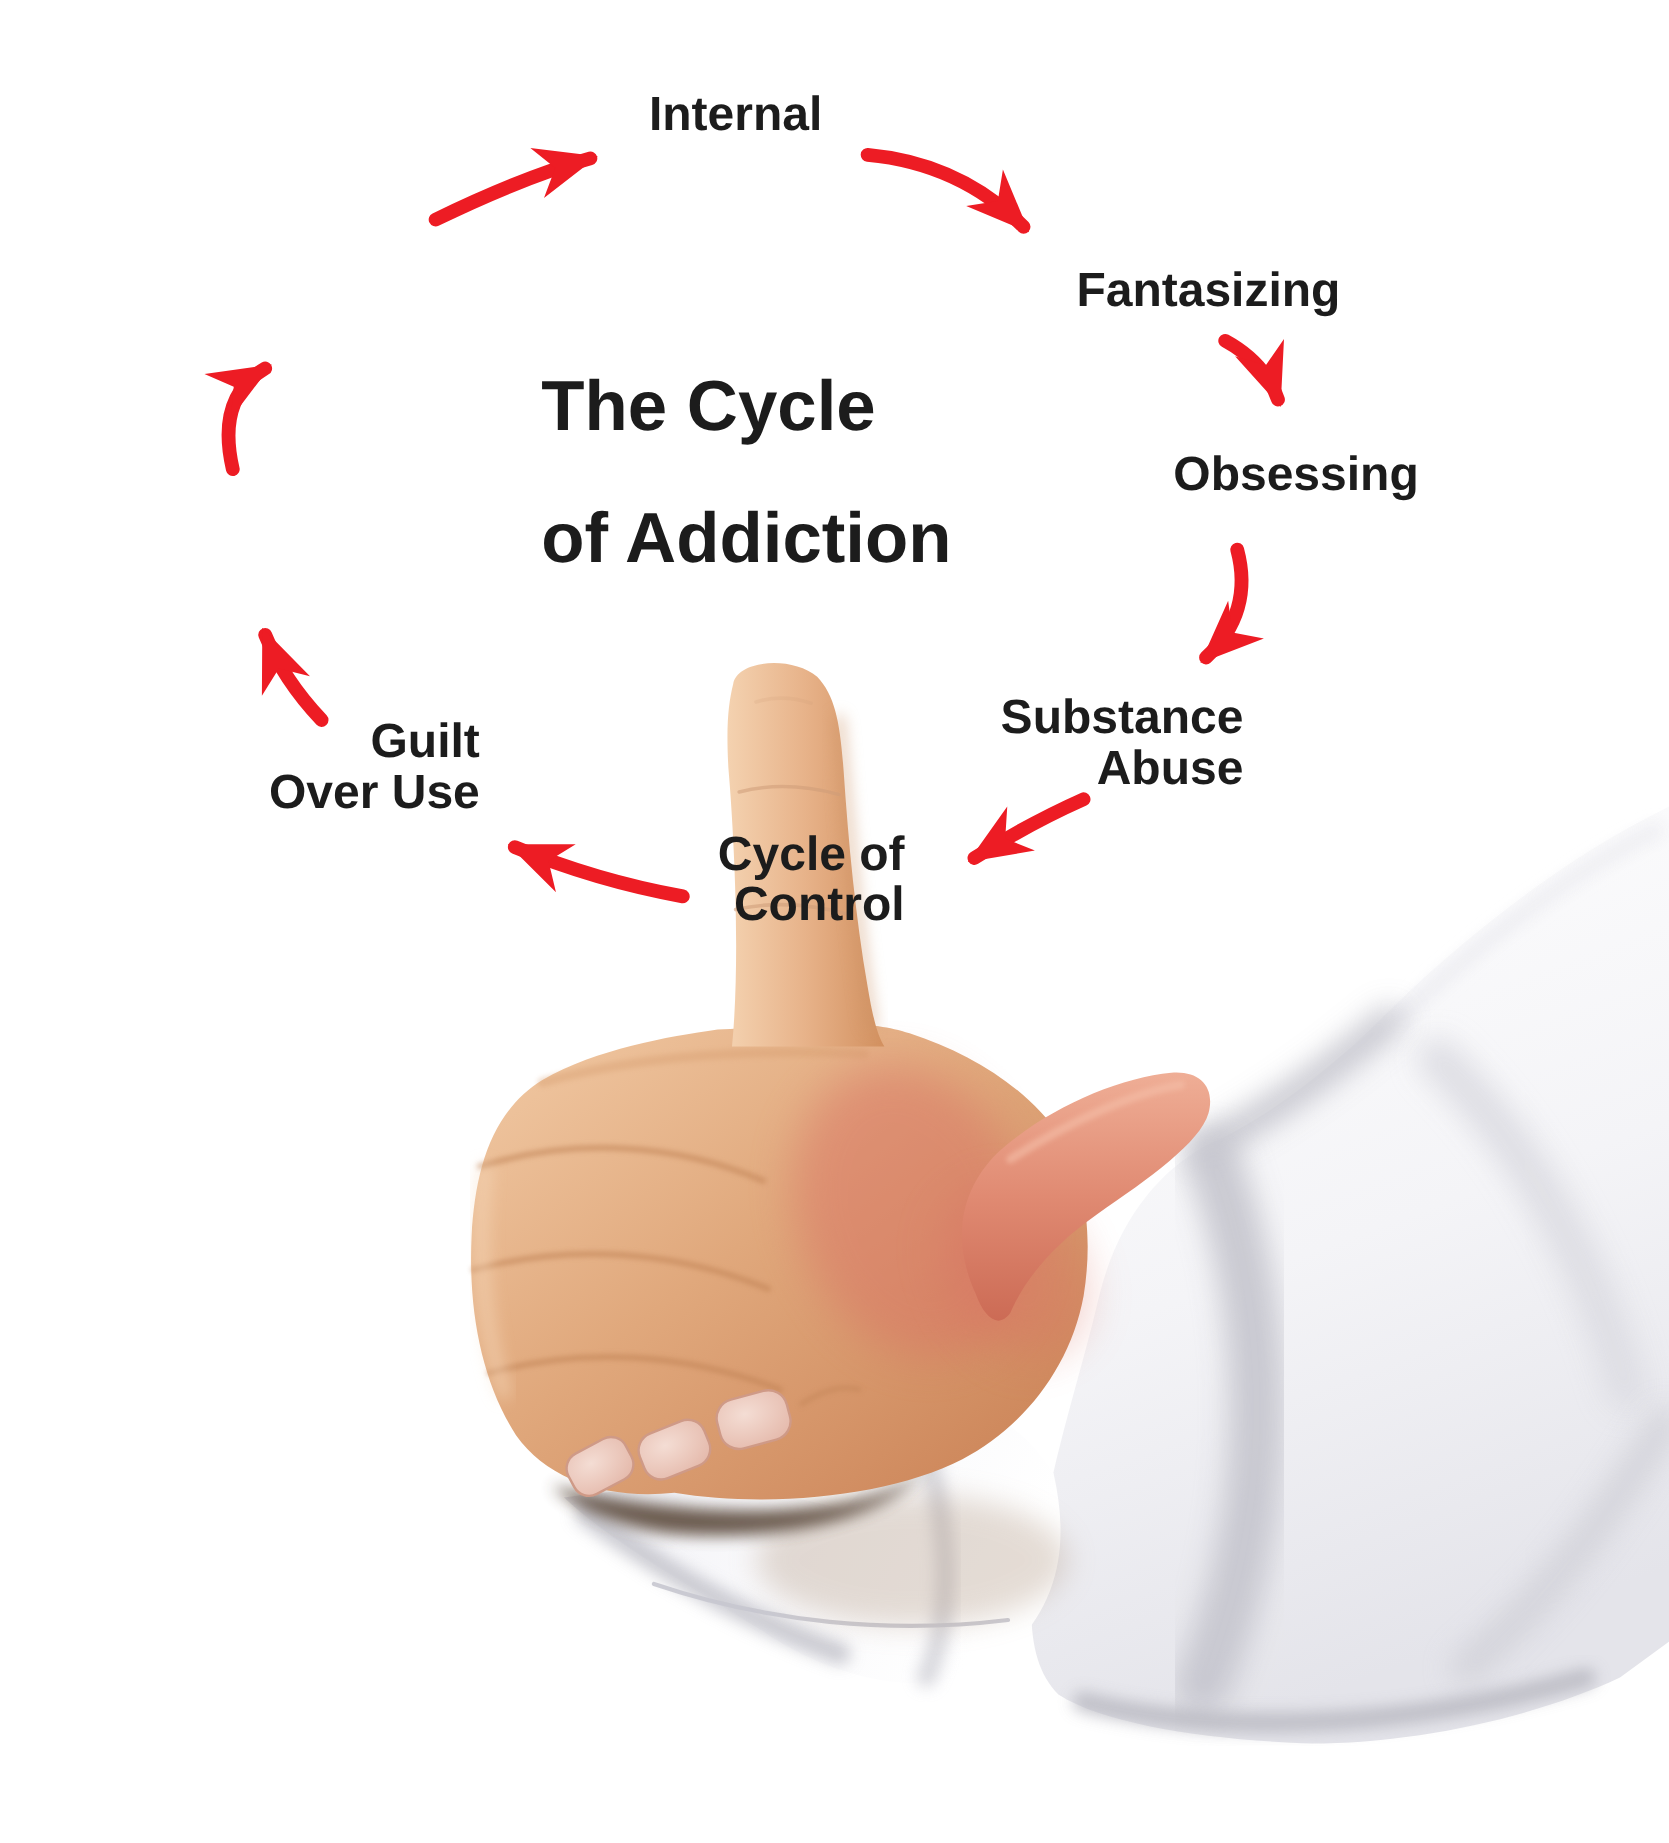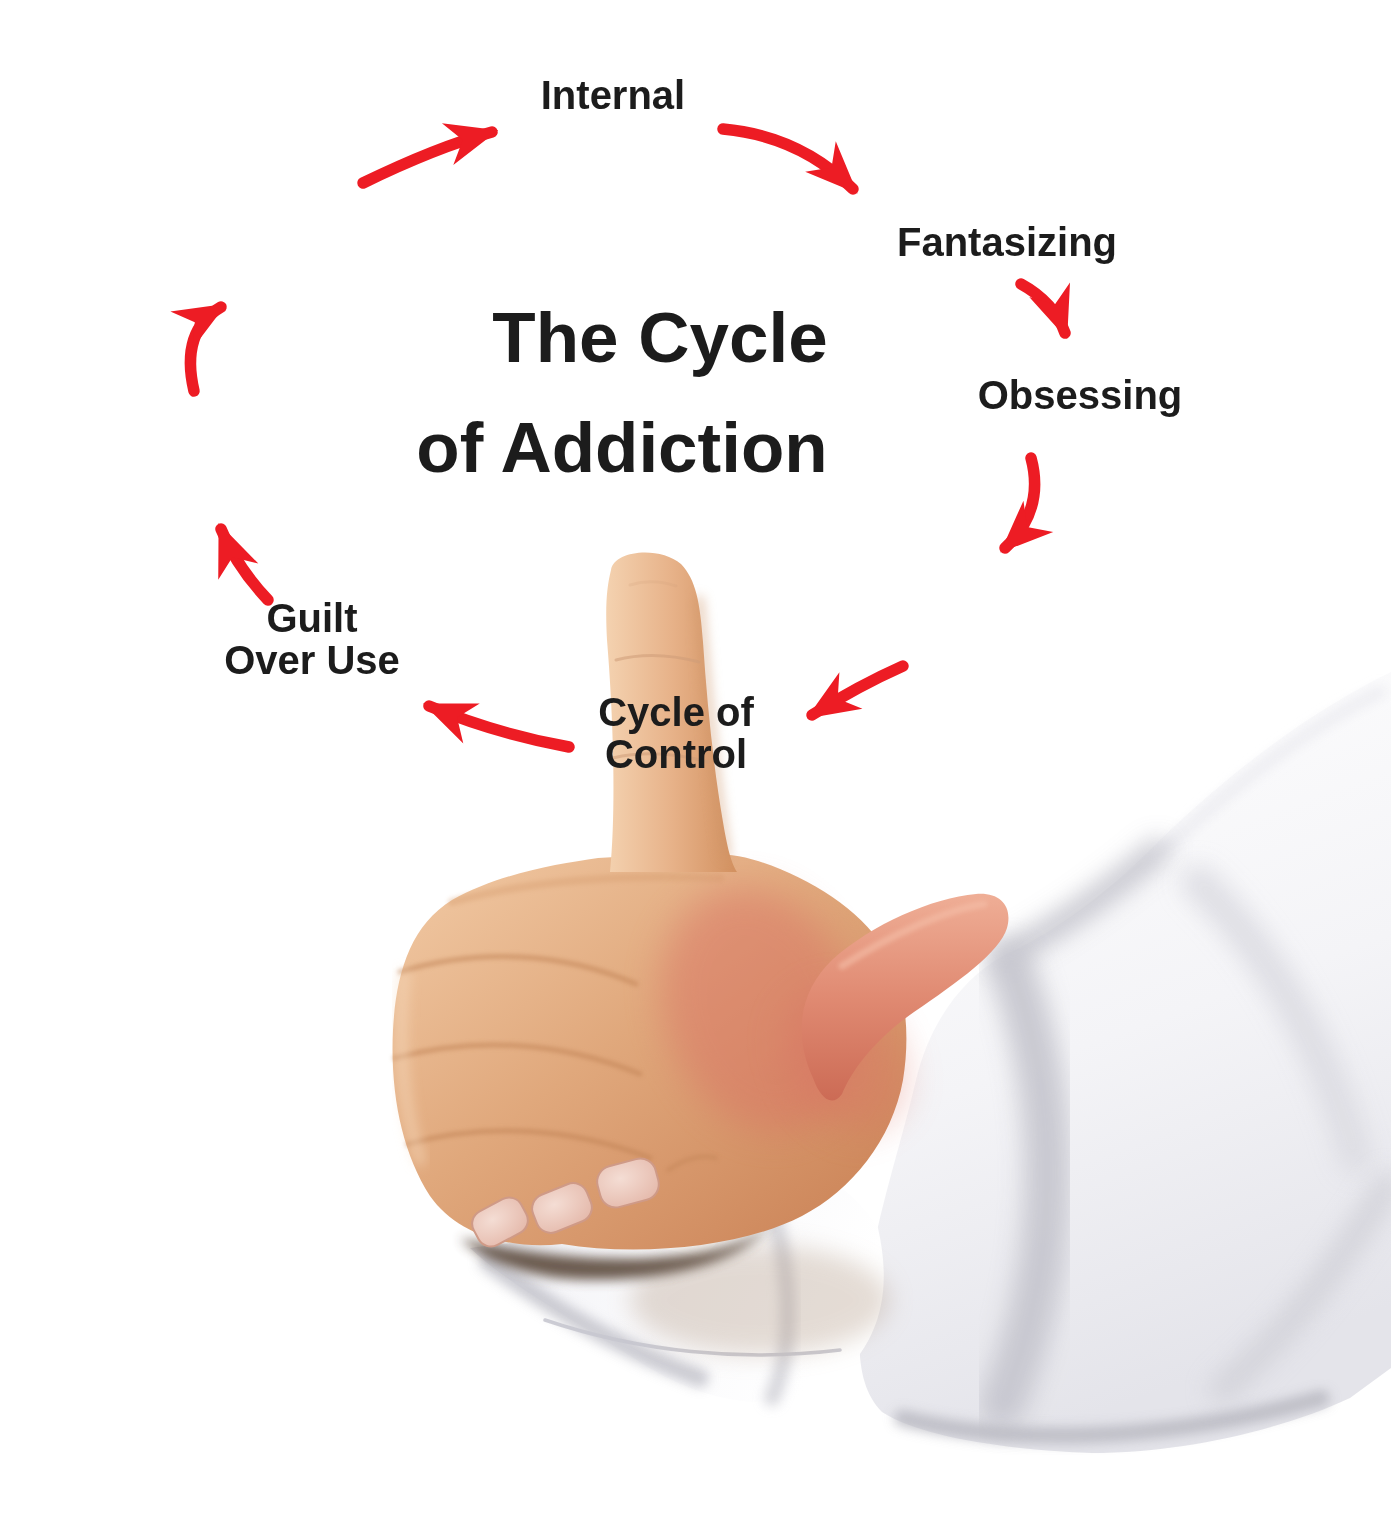--- a/index.html
+++ b/index.html
@@ -4,27 +4,27 @@
 <style>
   html,body{margin:0;padding:0;background:#fff;}
   .stage{
     position:relative;width:1391px;height:1536px;overflow:hidden;
     background:var(--background,#ffffff);
     font-family:"Liberation Sans",sans-serif;
   }
   .art{position:absolute;inset:0;width:1391px;height:1536px;display:block;}
   .step{
     position:absolute;transform:translateX(-50%);
-    text-align:center;font-weight:bold;font-size:40px;line-height:42px;
+    text-align:right;font-weight:bold;font-size:40px;line-height:42px;
     color:var(--text-black,#1c1c1c);white-space:nowrap;z-index:3;
   }
   .step span{display:block;}
   .title{
     position:absolute;left:622px;top:298px;transform:translateX(-50%);
-    text-align:right;font-weight:bold;font-size:71px;line-height:80px;
+    text-align:left;font-weight:bold;font-size:59px;line-height:80px;
     color:var(--text-black,#1c1c1c);white-space:nowrap;z-index:3;
   }
   .title .t2{margin-top:30px;}
   .arrow{
     fill:none;stroke:var(--arrow-red,#ed1c24);
     stroke-width:11.5;stroke-linecap:round;marker-end:url(#ah);
   }
   #ah path{fill:var(--arrow-red,#ed1c24);}
   .fold{fill:none;stroke-linecap:round;}
 </style>
@@ -161,20 +161,24 @@
 
   <div class="step" style="left:613px;top:74px">
     <span>Internal</span>
   </div>
   <div class="step" style="left:1007px;top:221px">
     <span>Fantasizing</span>
   </div>
   <div class="step" style="left:1080px;top:374px">
     <span>Obsessing</span>
   </div>
+  <div class="step" style="left:935px;top:577px">
+    <span>Substance</span>
+      <span>Abuse</span>
+  </div>
   <div class="step" style="left:676px;top:691px">
     <span>Cycle of</span>
       <span>Control</span>
   </div>
   <div class="step" style="left:312px;top:597px">
     <span>Guilt</span>
       <span>Over Use</span>
   </div>
 
 </div>

